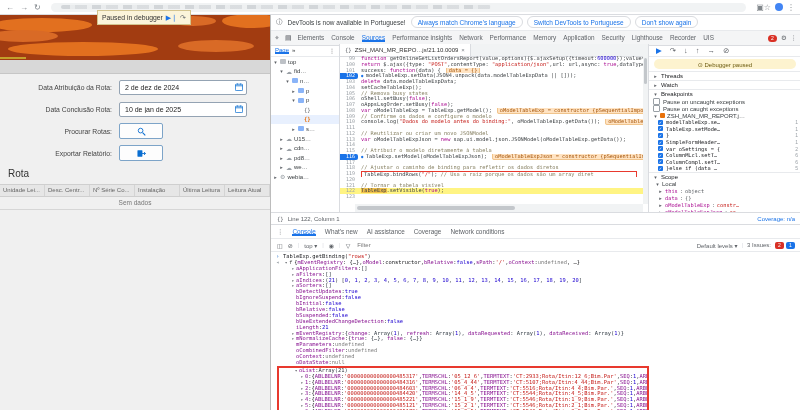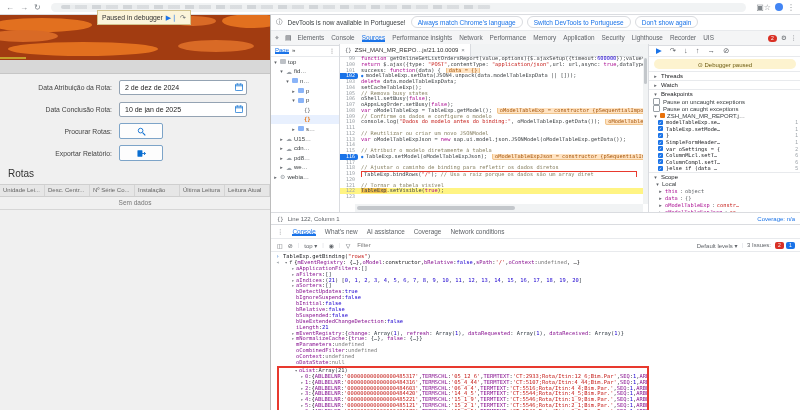--- a/index.html
+++ b/index.html
@@ -193,21 +193,21 @@
         <div class="frow">
           <div class="flabel">Exportar Relatório:</div>
           <div class="fbtn">
             <span><svg viewBox="0 0 10 10" width="9" height="9">
                 <rect x="0.5" y="1.5" width="5.5" height="7" fill="#0a6ed1" rx="0.5"></rect>
                 <path d="M5.5 5 H9.3 M7.8 3.4 L9.5 5 L7.8 6.6" stroke="#0a6ed1" fill="none"></path>
               </svg></span>
           </div>
         </div>
       </div>
-    <div class="rtitle">Rotas</div>
+    <div class="rtitle">Rota</div>
     <div class="rtable">
       <div class="thead" id="thead">
           <div class="th">Unidade Lei...</div>
           <div class="th">Desc. Centr...</div>
           <div class="th">Nº Série Co...</div>
           <div class="th">Instalação</div>
           <div class="th">Última Leitura</div>
           <div class="th">Leitura Atual</div>
         </div>
       <div class="sem">Sem dados</div>

